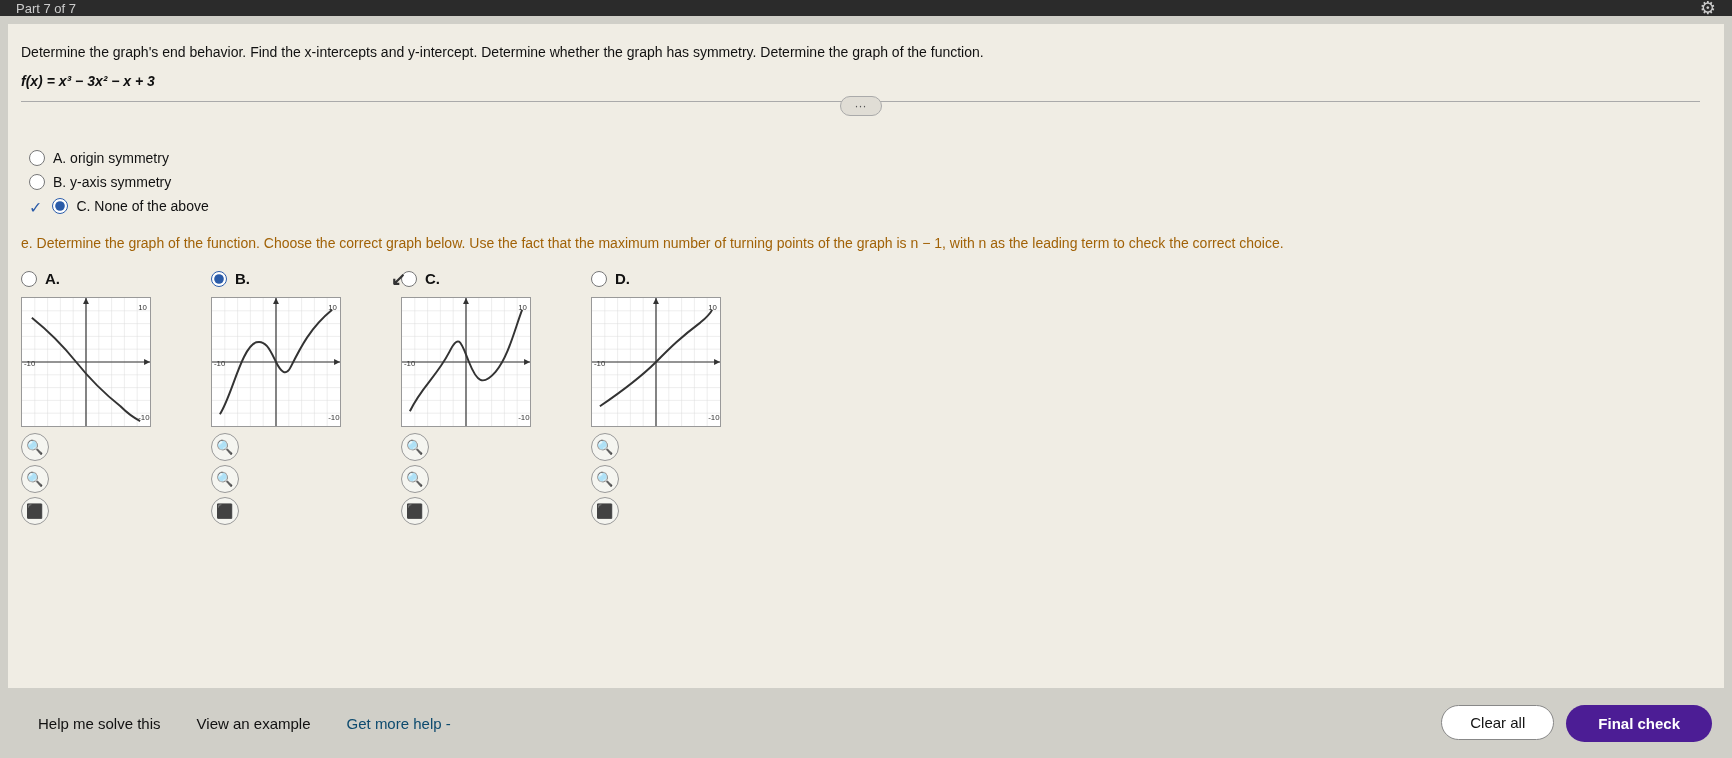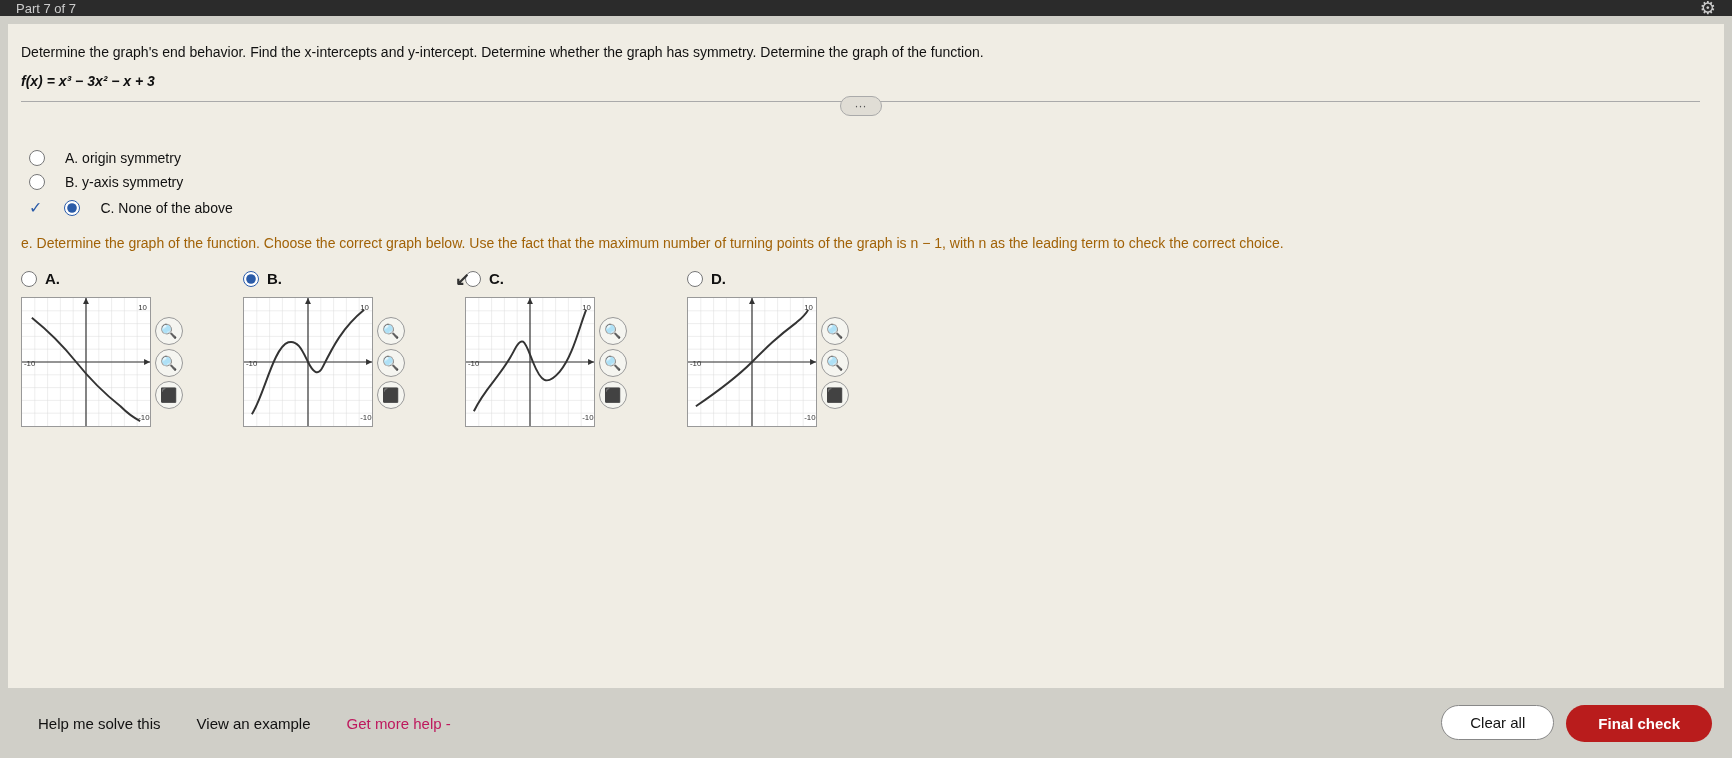--- a/index.html
+++ b/index.html
@@ -75,22 +75,22 @@
     
     .radio-group {
       display: flex;
       flex-direction: column;
       gap: 8px;
       margin-bottom: 16px;
       margin-left: 8px;
     }
     .radio-item {
       display: flex;
-      align-items: center;
-      gap: 20px;
+      align-items: flex-start;
+      gap: 8px;
       font-size: 14px;
       color: #111;
       cursor: pointer;
     }
     .radio-item input[type="radio"] {
       width: 16px;
       height: 16px;
       accent-color: #2a5ba8;
       cursor: pointer;
     }
@@ -141,22 +141,22 @@
 
     .choice-label-row input[type="radio"] {
       width: 16px;
       height: 16px;
       accent-color: #2a5ba8;
       cursor: pointer;
     }
 
     .graph-with-controls {
       display: flex;
-      flex-direction: row;
-      align-items: center;
+      flex-direction: column;
+      align-items: flex-start;
       gap: 4px;
     }
 
     .graph-thumbnail {
       width: 130px;
       height: 130px;
       background: white;
       border: 1px solid #999;
       position: relative;
       overflow: hidden;
@@ -231,39 +231,39 @@
       border: 1px solid #888;
       border-radius: 20px;
       padding: 8px 28px;
       font-size: 15px;
       cursor: pointer;
       color: #111;
       font-family: Arial, sans-serif;
     }
 
     .final-check-btn {
-      background: #b91c1c;
+      background: #4c1d95;
       border: none;
       border-radius: 20px;
       padding: 10px 32px;
       font-size: 15px;
       cursor: pointer;
       color: white;
       font-weight: bold;
       font-family: Arial, sans-serif;
     }
 
     .gear-icon {
       font-size: 18px;
       color: #ccc;
     }
 
     .get-more-help {
       font-size: 15px;
-      color: #be185d;
+      color: #0c4a6e;
       cursor: pointer;
       padding: 8px 18px;
       background: none;
       border: none;
       font-family: Arial, sans-serif;
     }
 
     
     .cursor-icon {
       position: absolute;

